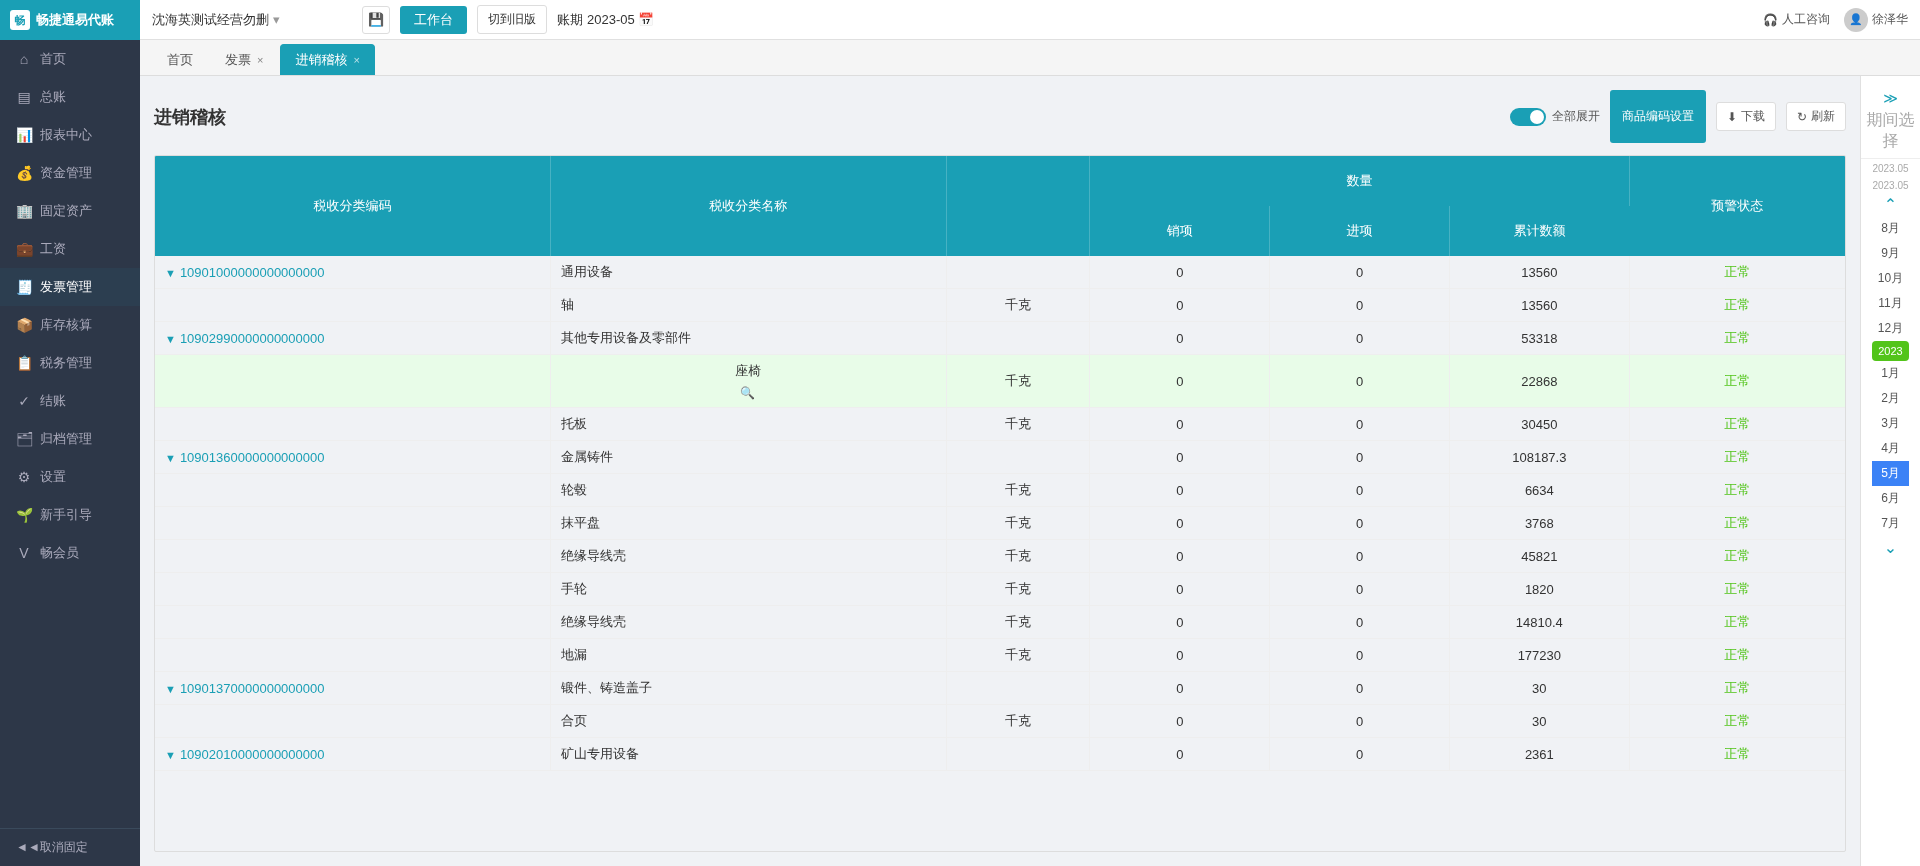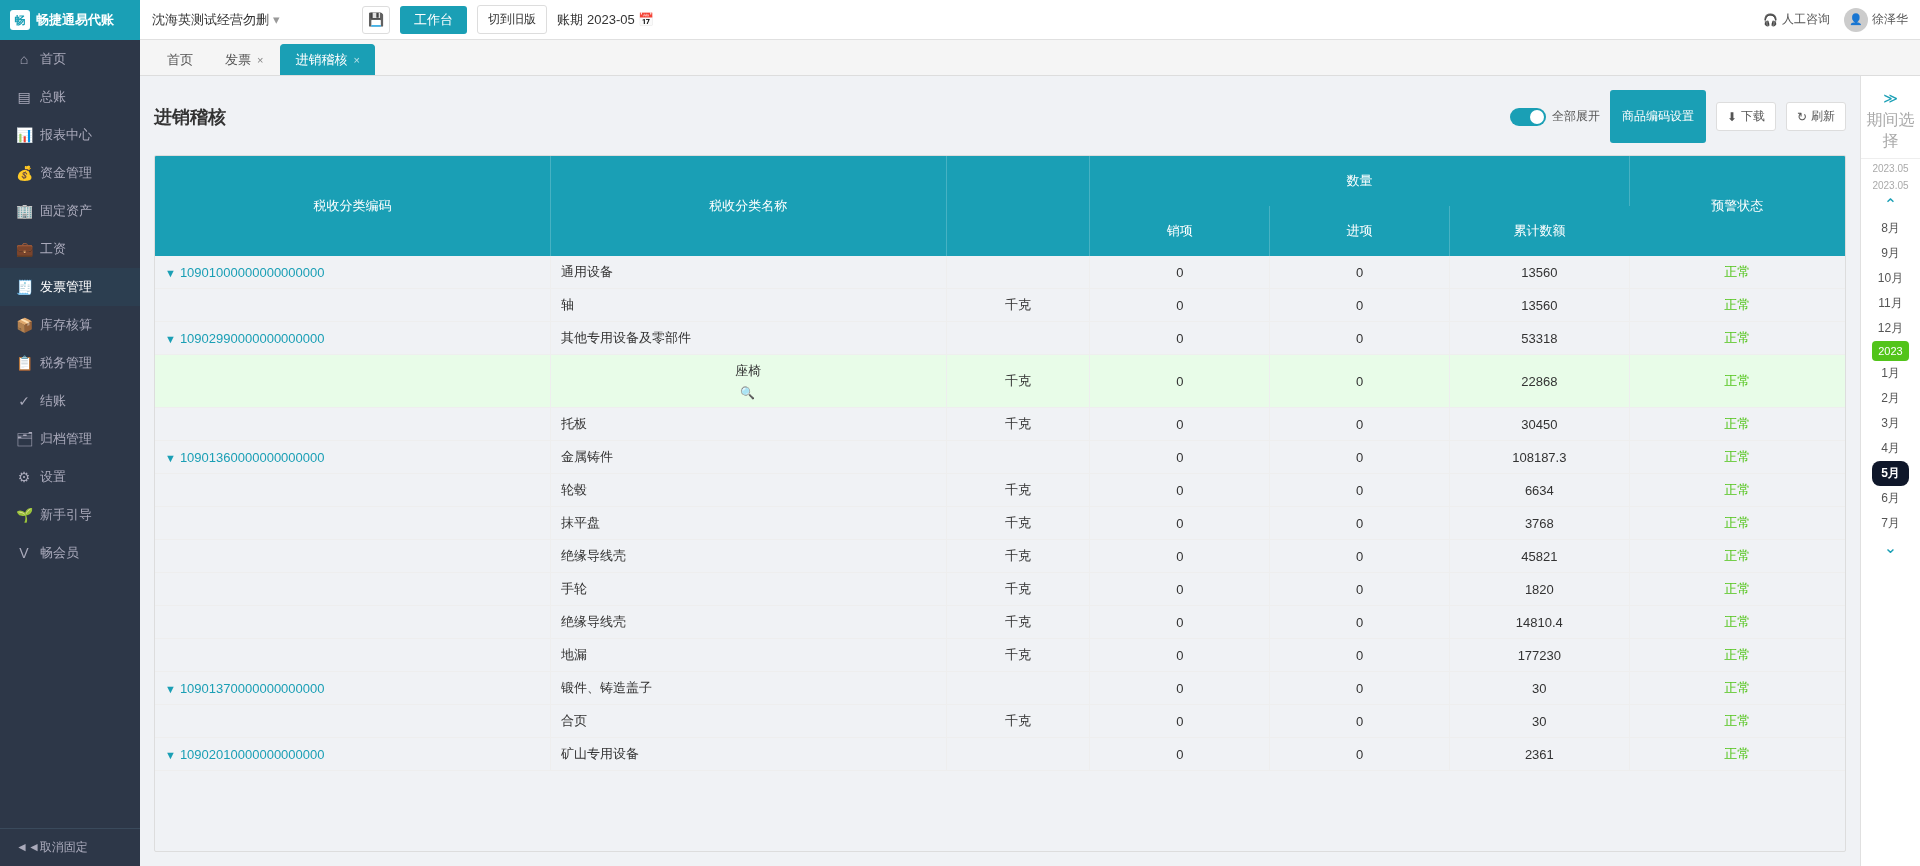--- a/index.html
+++ b/index.html
@@ -355,24 +355,23 @@
     .period-month {
       padding: 4px 6px;
       font-size: 12px;
       color: #555;
       cursor: pointer;
       text-align: center;
       width: 100%;
       border-radius: 2px;
     }
     .period-month.active {
-      background: #0f172a;
+      background: #3b82f6;
       color: white;
-      border-radius: 8px;
-      font-weight: bold;
+      border-radius: 0;
     }
     .period-month.year-label {
       background: #52c41a;
       color: white;
       border-radius: 4px;
       font-size: 11px;
     }
     .scroll-arrow {
       color: #1a9fb5;
       font-size: 16px;

